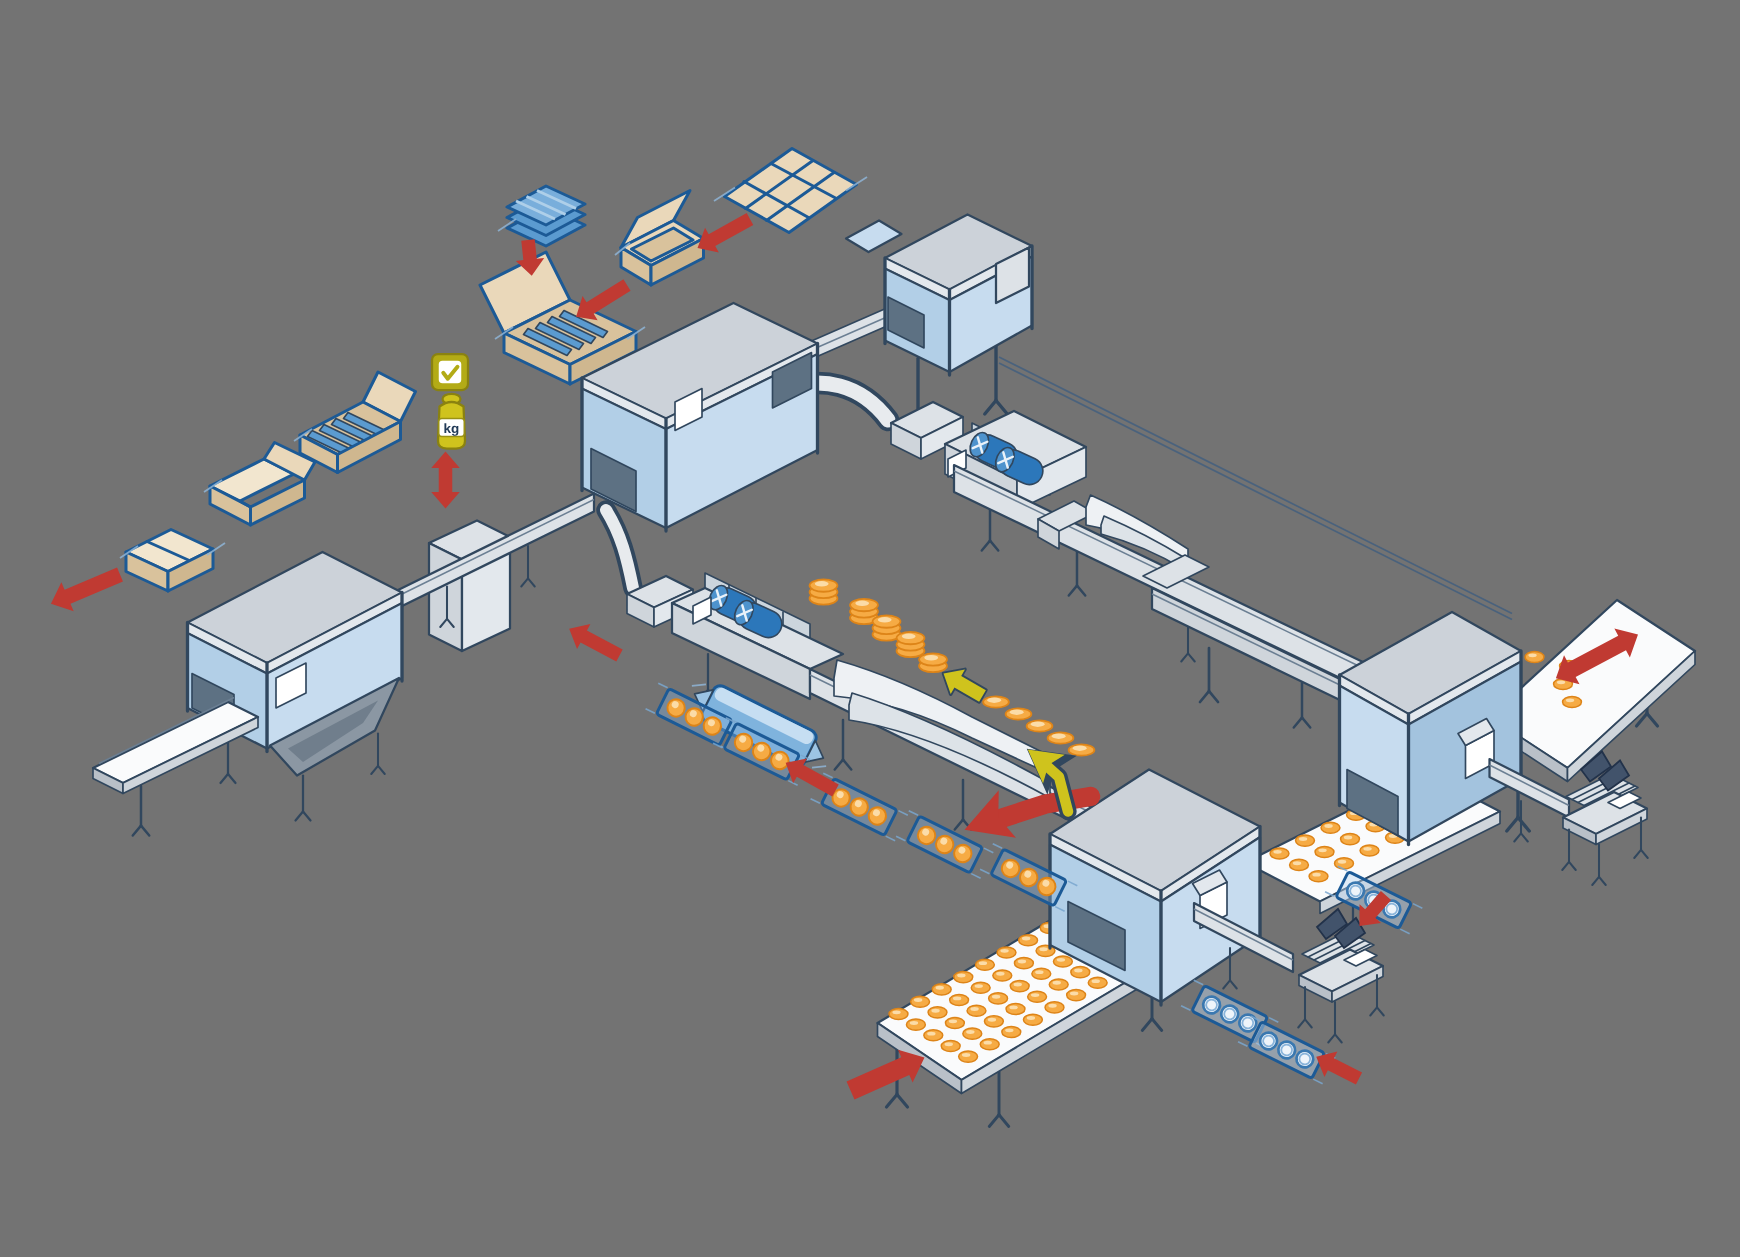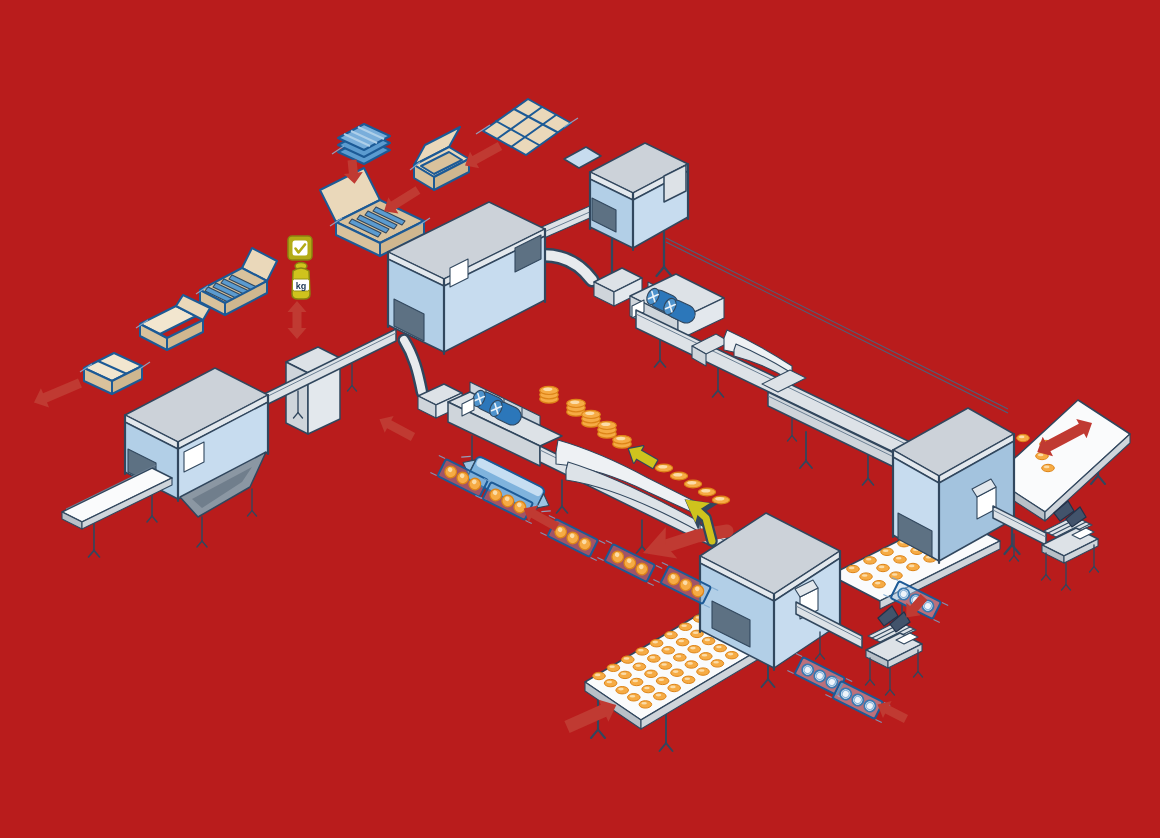--- a/index.html
+++ b/index.html
@@ -1,16 +1,16 @@
 <!DOCTYPE html>
 <html style="--c-outline: #31475e; --c-navy: #1c5a96; --c-machine_top: #ccd2d9; --c-band: #e3e8ed; --c-face_light: #c7dcef; --c-face_mid: #b2cfe7; --c-face_dark: #a3c3de; --c-steel: #dde2e7; --c-steel_dark: #b9c0c8; --c-belt_white: #fafbfc; --c-opening: #5d7183; --c-mesh: #ccd5dd; --c-shadow: #8b97a3; --c-tan: #ead8ba; --c-tan_dark: #d9c29c; --c-tan_light: #f2e6cf; --c-tray_blue: #5b9bd0; --c-tray_light: #aecfe9; --c-red: #c03a32; --c-yellow: #cfc31d; --c-olive_dark: #8a8210; --c-olive: #b3ab16; --c-cookie: #f6ab44; --c-cookie_edge: #dd8418; --c-cookie_hi: #fbdca8; --c-motor: #2c77ba; --c-motor_dark: #174e83;"><head>
 <meta charset="utf-8">
 <style>
   html,body{margin:0;padding:0;background:#fff;}
-  .stage{position:relative;width:1160px;height:838px;background:#b91c1c;overflow:hidden;
+  .stage{position:relative;width:1160px;height:838px;background:#737373;overflow:hidden;
          font-family:"Liberation Sans",sans-serif;}
   svg{position:absolute;left:0;top:0;}
   
   .e  {stroke:var(--c-outline);stroke-width:1.5;stroke-linejoin:round;stroke-linecap:round;}
   .e1 {stroke:var(--c-outline);stroke-width:1.1;stroke-linejoin:round;stroke-linecap:round;}
   .e2 {stroke:var(--c-navy);stroke-width:2;stroke-linejoin:round;stroke-linecap:round;}
   .post{stroke:var(--c-outline);stroke-width:2.2;stroke-linecap:round;}
   .rail{stroke:#6b7f93;stroke-width:1;}
   .thin{stroke:#4a627d;stroke-width:1.1;}
   .tick{stroke:#8fb4d6;stroke-width:1.2;opacity:.85;}

